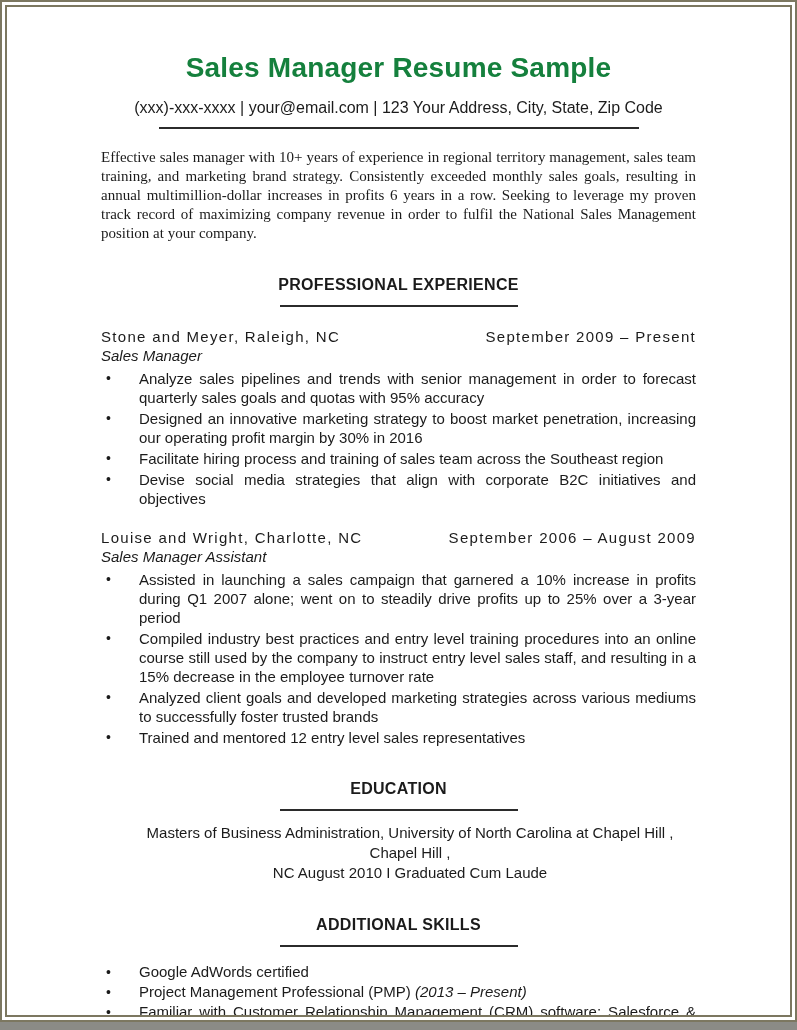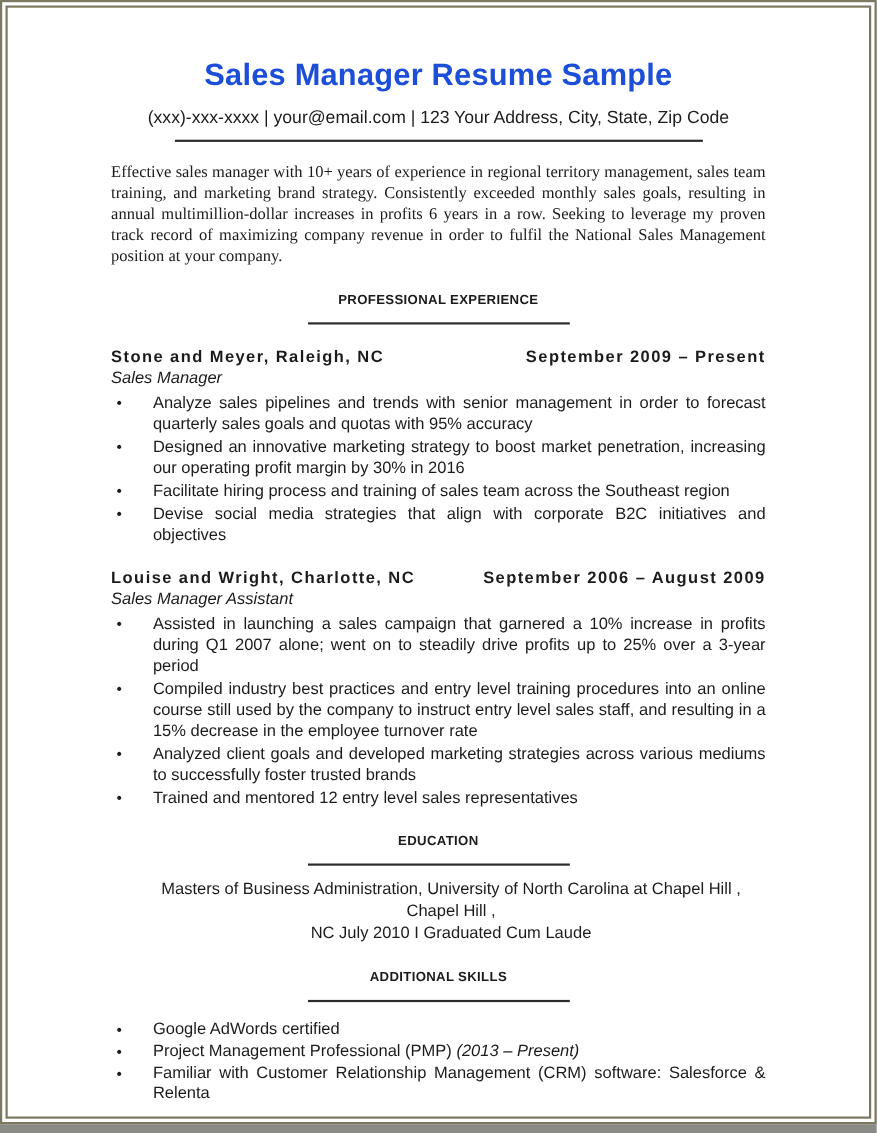--- a/index.html
+++ b/index.html
@@ -30,21 +30,21 @@
   }
   .content {
     padding: 0 94px;
   }
   .title {
     margin: 44px 0 0 0;
     font-size: 28px;
     line-height: 34px;
     font-weight: bold;
     text-align: center;
-    color: #1d4ed8;
+    color: #15803d;
     letter-spacing: 0.2px;
   }
   .contact {
     margin-top: 13px;
     font-size: 16px;
     line-height: 20px;
     text-align: center;
   }
   .head-rule {
     width: 480px;
@@ -53,42 +53,41 @@
     border-top: 2px solid #2b2b2b;
   }
   .summary {
     margin-top: 19px;
     font-size: 15px;
     line-height: 19px;
     text-align: justify;
     font-family: Liberation Serif, serif;
   }
   .section-heading {
-    margin-top: 20px;
-    font-size: 12px;
+    margin-top: 32px;
+    font-size: 16px;
     line-height: 19px;
     font-weight: bold;
     text-align: center;
     letter-spacing: 0.3px;
   }
   .section-rule {
     width: 238px;
     margin: 11px auto 0 auto;
     border: 0;
     border-top: 2px solid #2b2b2b;
   }
   .job { margin-top: 20px; }
   .job-header {
     display: flex;
     justify-content: space-between;
     font-size: 15px;
     line-height: 19px;
     letter-spacing: 1.3px;
     white-space: nowrap;
-    font-weight: bold;
   }
   .job-role {
     font-size: 15px;
     line-height: 19px;
     font-style: italic;
   }
   .bullets { margin-top: 4px; }
   .bullet {
     display: flex;
     margin-bottom: 2px;
@@ -183,21 +182,21 @@
             <span class="btext">Trained and mentored 12 entry level sales representatives</span>
           </div>
         </div>
       </div>
 
       <div class="section-heading">EDUCATION</div>
       <hr class="section-rule">
 
       <div class="edu-lines">
         <div>Masters of Business Administration, University of North Carolina at Chapel Hill , Chapel Hill ,</div>
-        <div>NC July 2010 I Graduated Cum Laude</div>
+        <div>NC August 2010 I Graduated Cum Laude</div>
       </div>
 
       <div class="section-heading">ADDITIONAL SKILLS</div>
       <hr class="section-rule">
 
       <div class="skills-list">
         <div class="bullet">
           <span class="dot">•</span>
           <span class="btext"><span>Google AdWords certified</span><span class="it"></span></span>
         </div>

